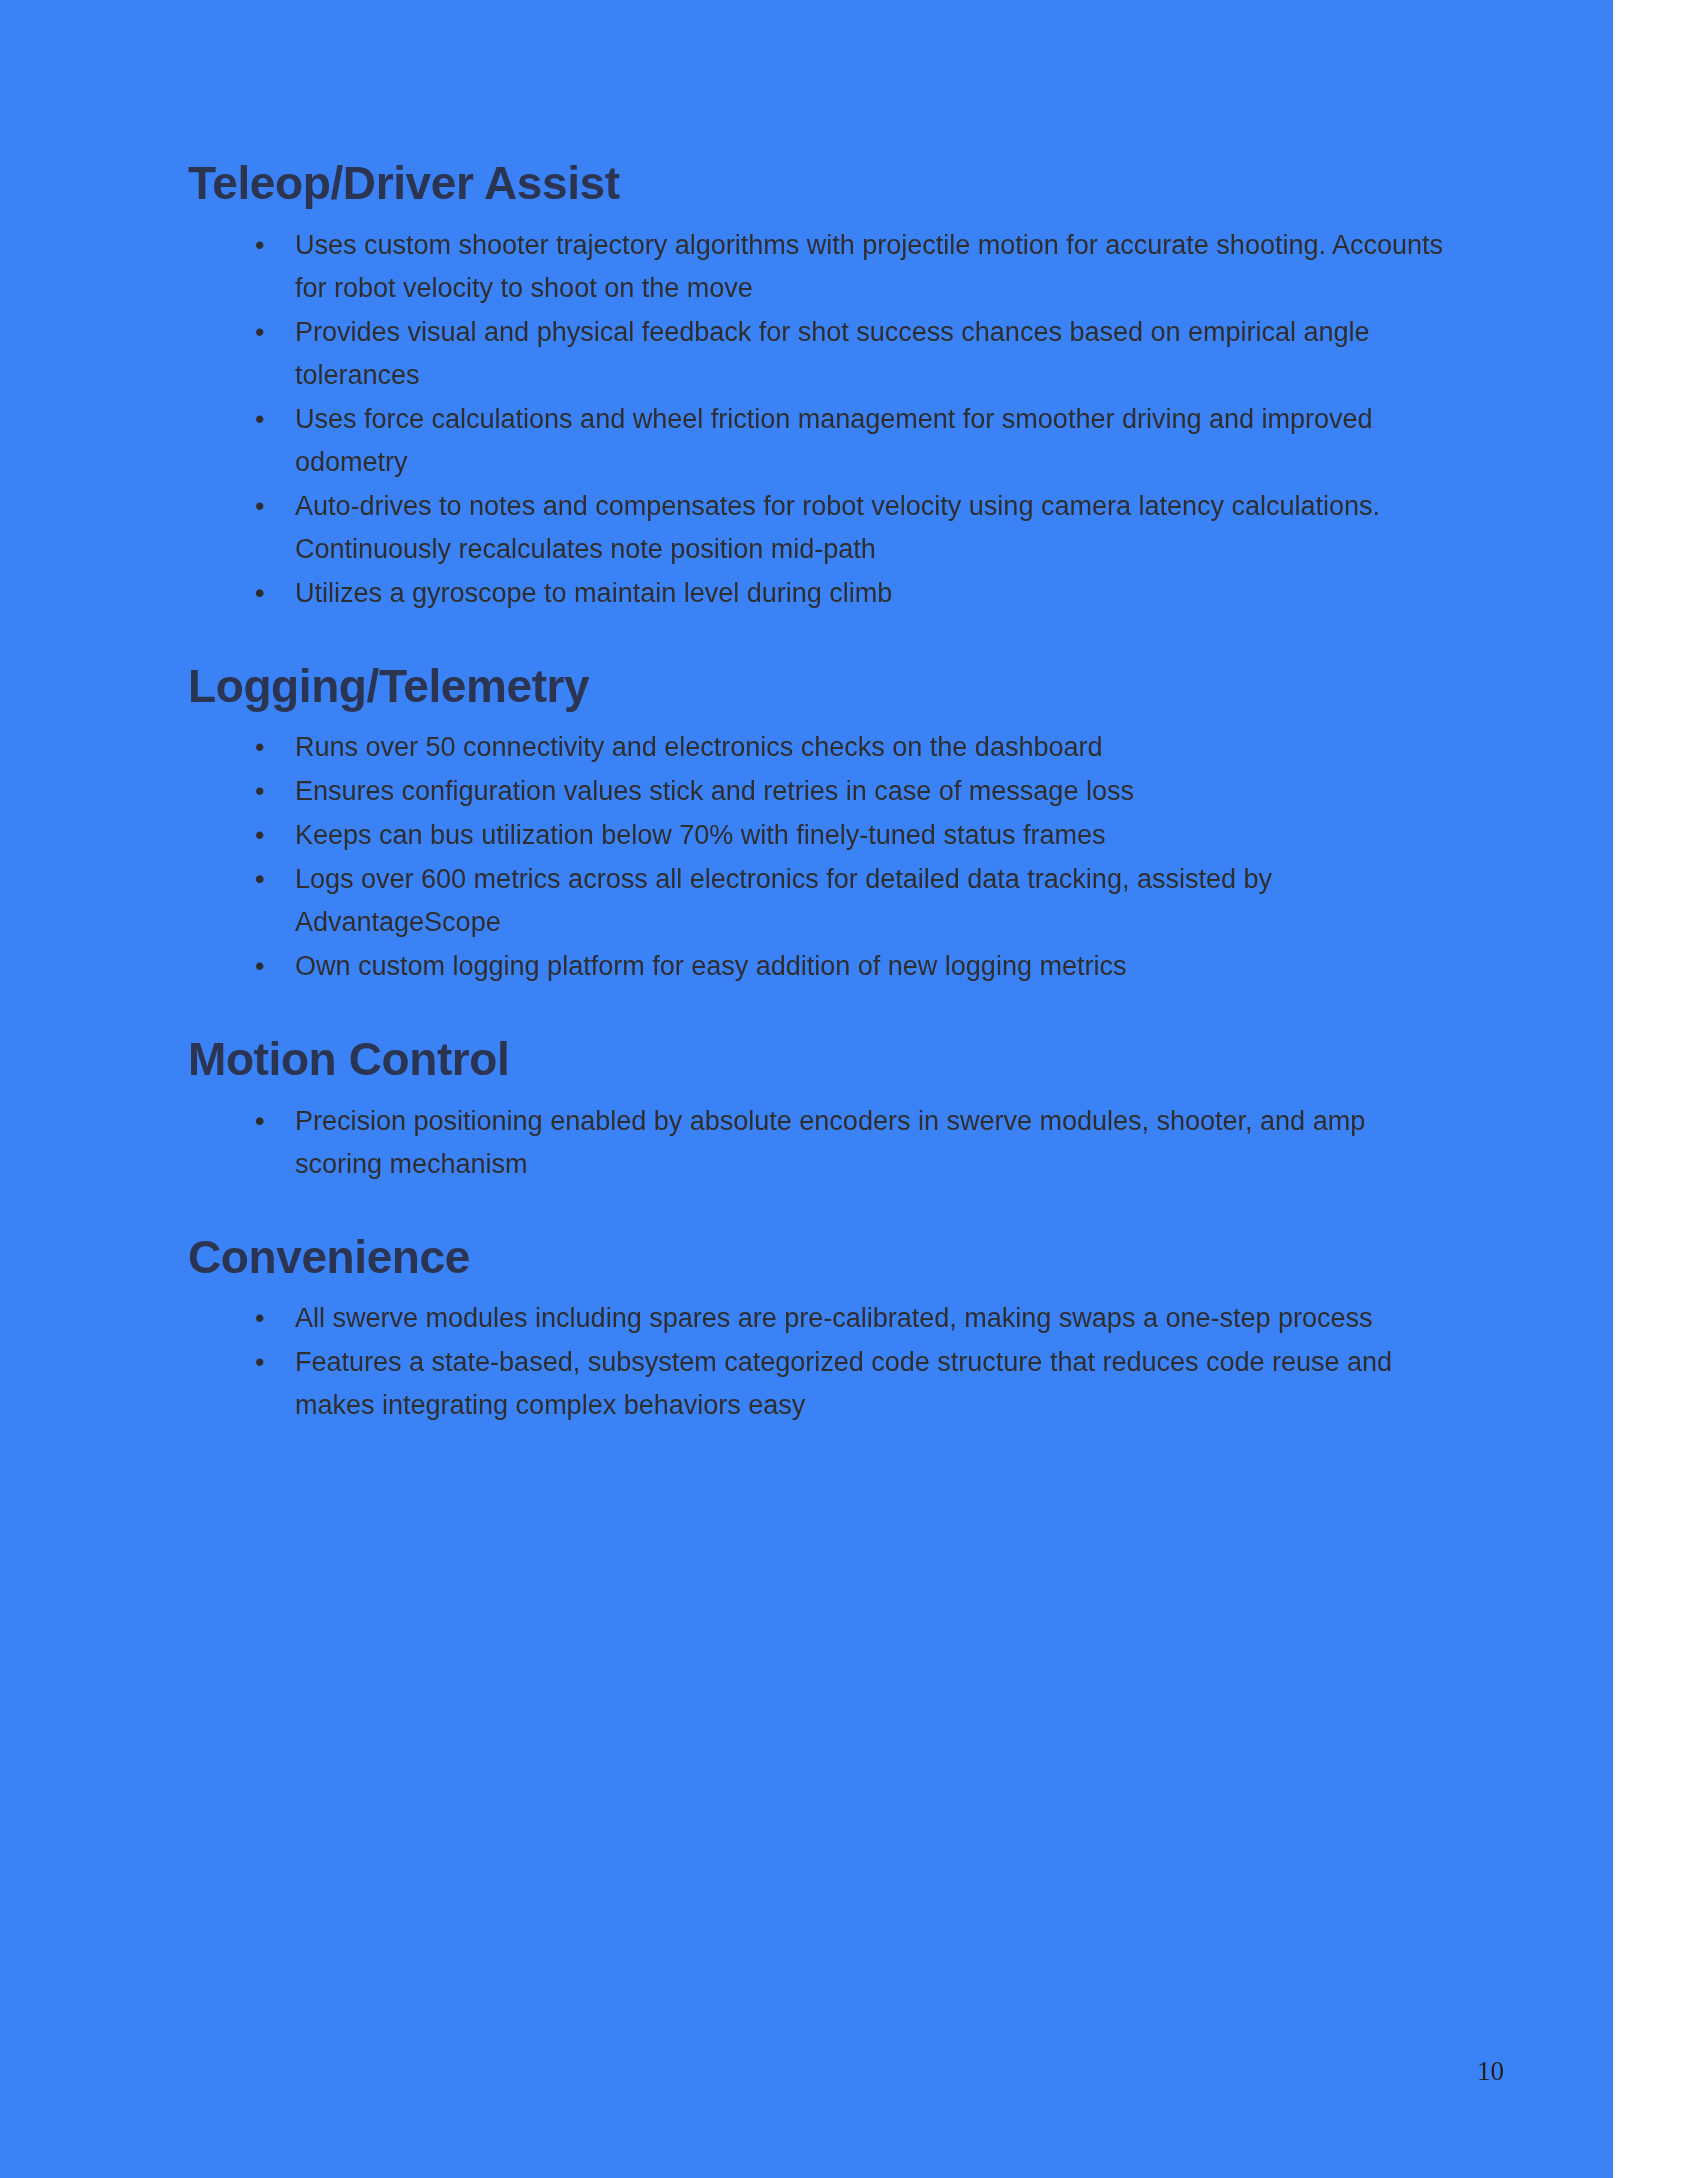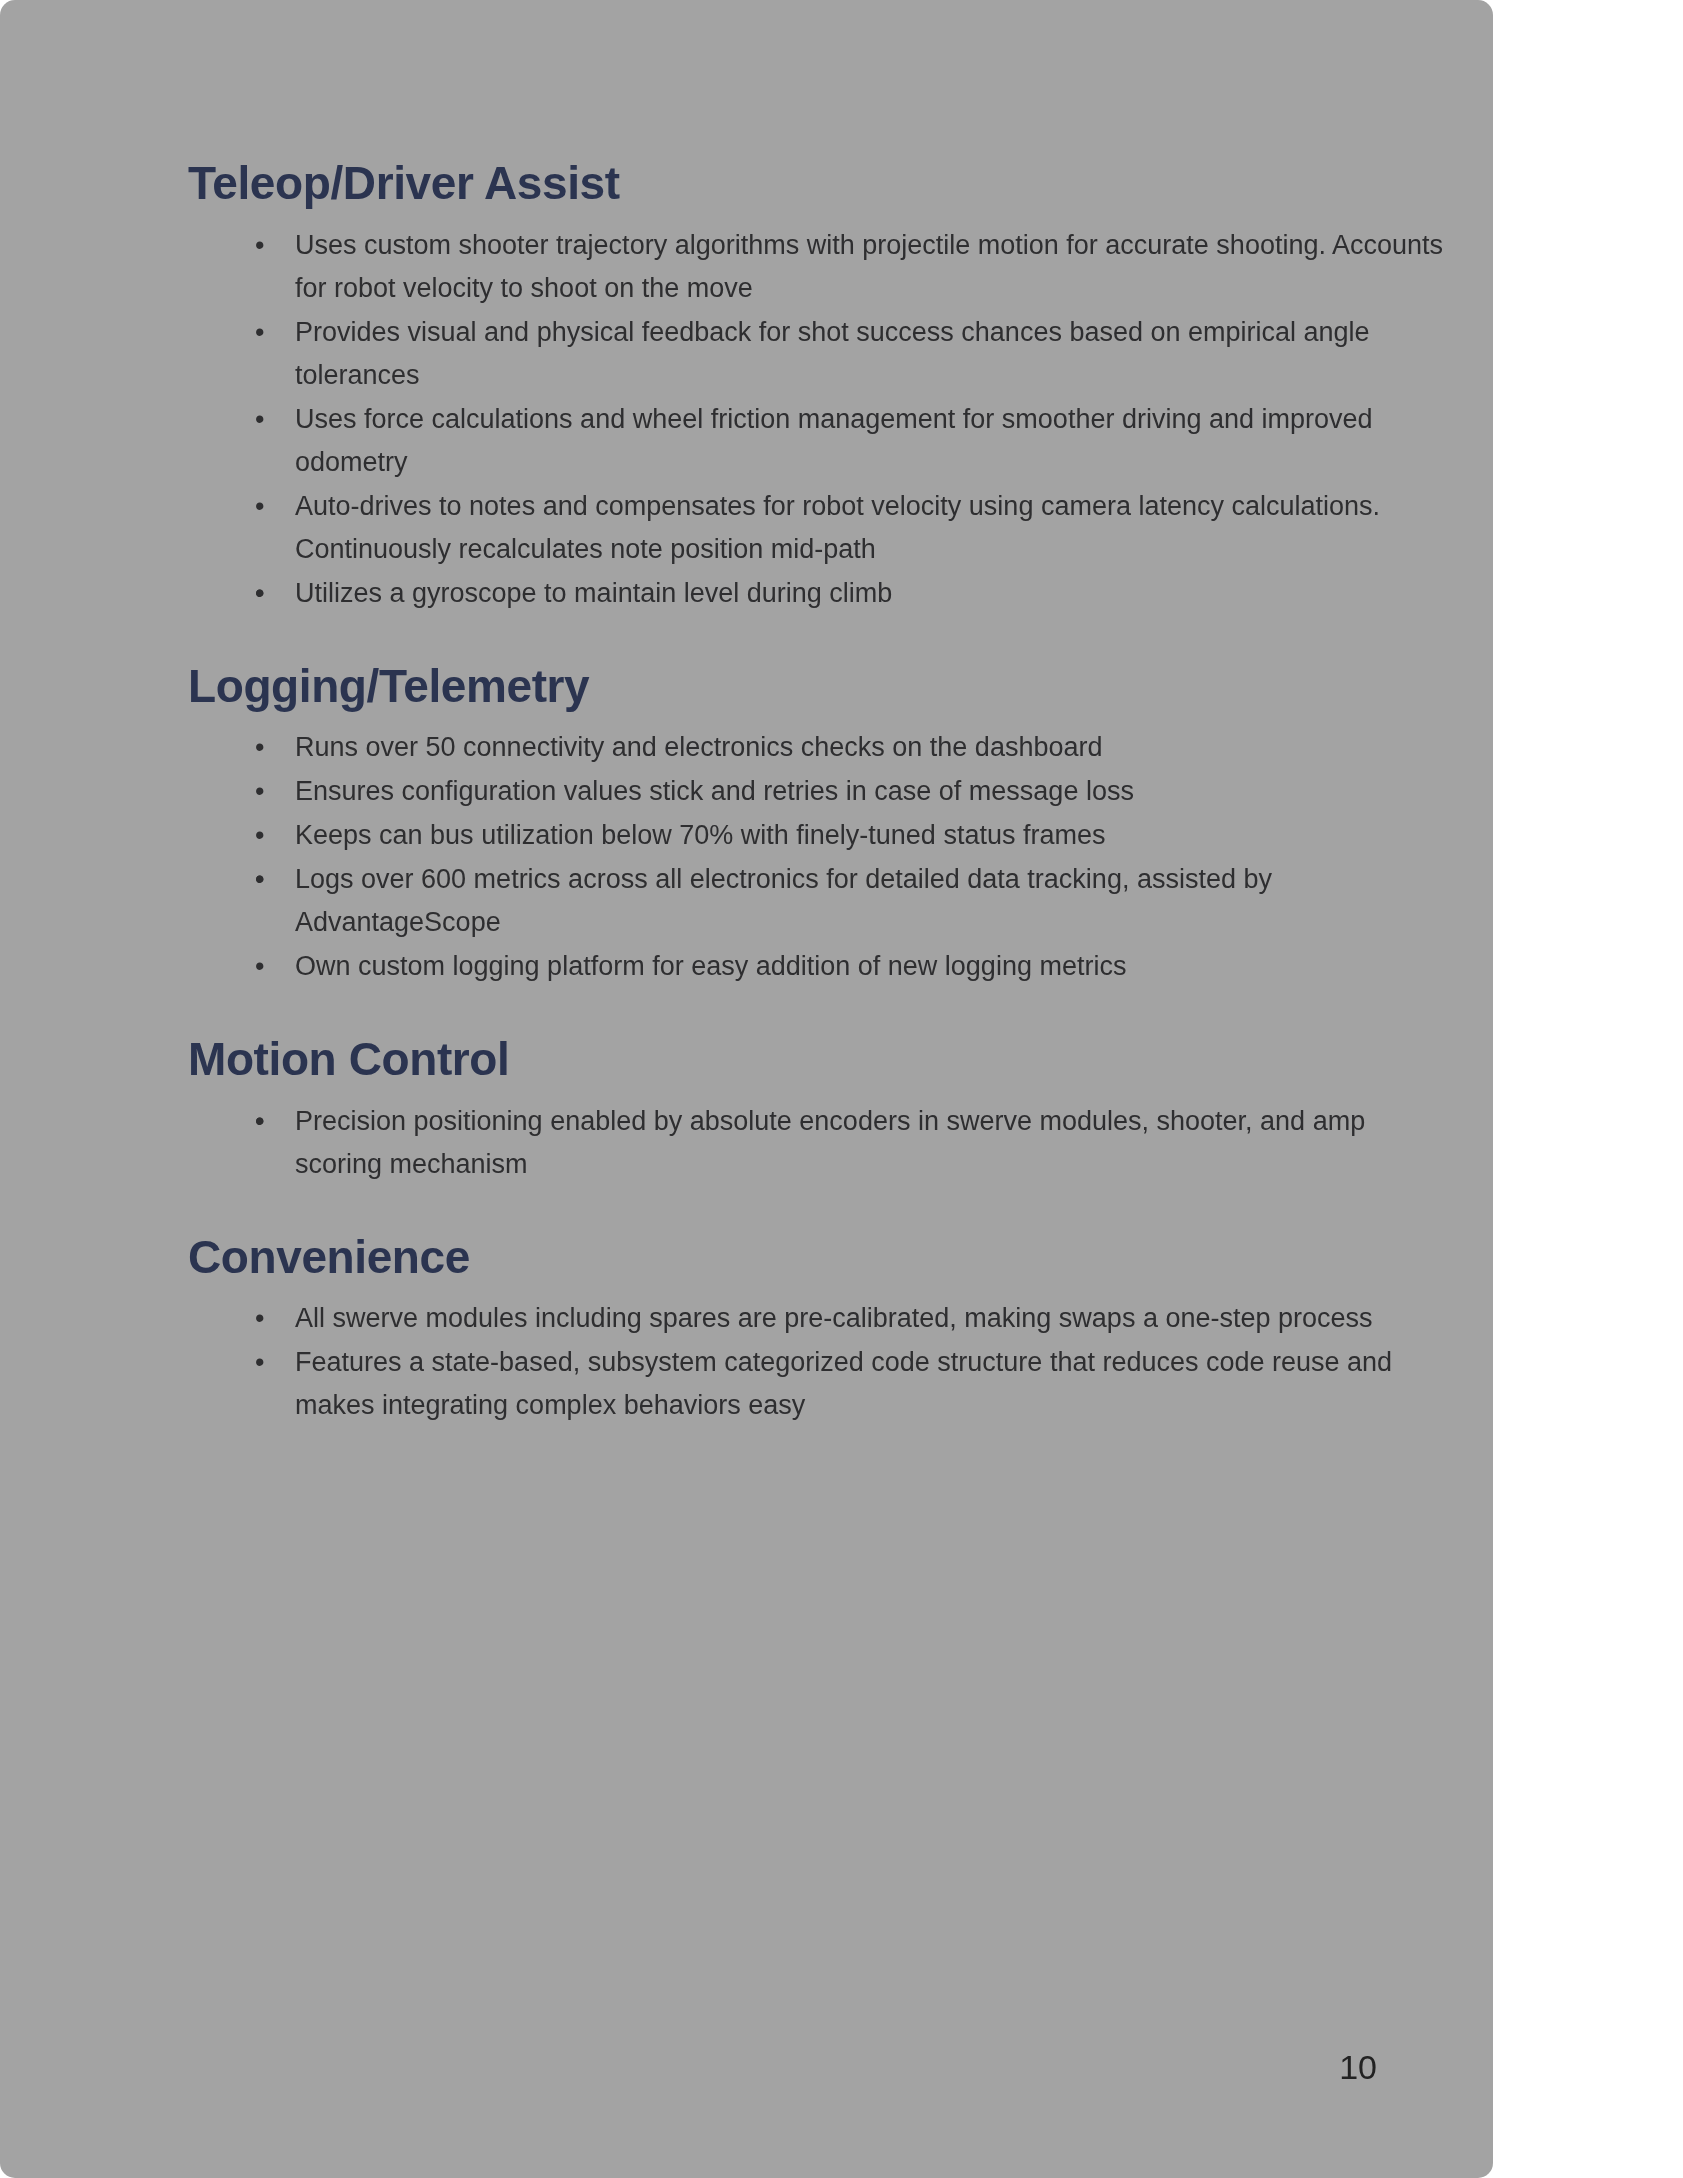--- a/index.html
+++ b/index.html
@@ -2,26 +2,25 @@
 <html><head>
 <meta charset="utf-8">
 <style>
   html, body {
     margin: 0;
     padding: 0;
     background: #ffffff;
   }
   .page {
     position: relative;
-    width: 1493px;
+    width: 1613px;
     height: 2178px;
-    background: #a3a3a3;
+    background: #3b82f6;
     font-family: "Liberation Sans", "DejaVu Sans", sans-serif;
     overflow: hidden;
-    border-radius: 15px;
   }
   .content {
     position: absolute;
     left: 188px;
     top: 158px;
     width: 1287px;
   }
   h2.section-heading {
     font-family: "Liberation Sans Narrow", "Liberation Sans", sans-serif;
     font-size: 46px;
@@ -51,25 +50,25 @@
   ul.bullets li .bullet-dot {
     position: absolute;
     left: 8px;
     top: 0;
     font-size: 27px;
     line-height: 43px;
     color: #2e2e30;
   }
   .page-number {
     position: absolute;
-    right: 116px;
+    right: 109px;
     bottom: 91px;
-    font-size: 34px;
+    font-size: 27px;
     color: #222222;
-    font-family: Liberation Sans, sans-serif;
+    font-family: Liberation Serif, serif;
   }
 </style>
 </head>
 <body>
 
 <div class="page">
   <div class="content">
 
     <div class="section">
       <h2 class="section-heading">Teleop/Driver Assist</h2>

